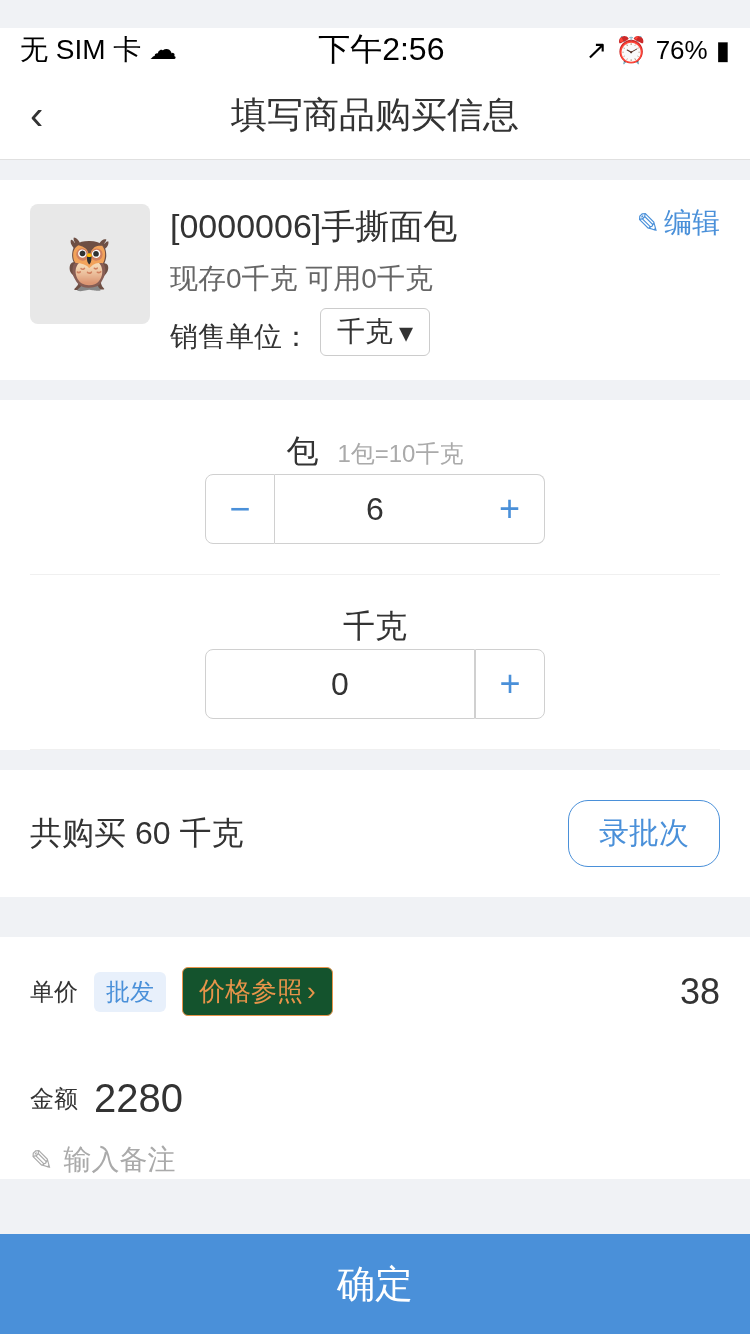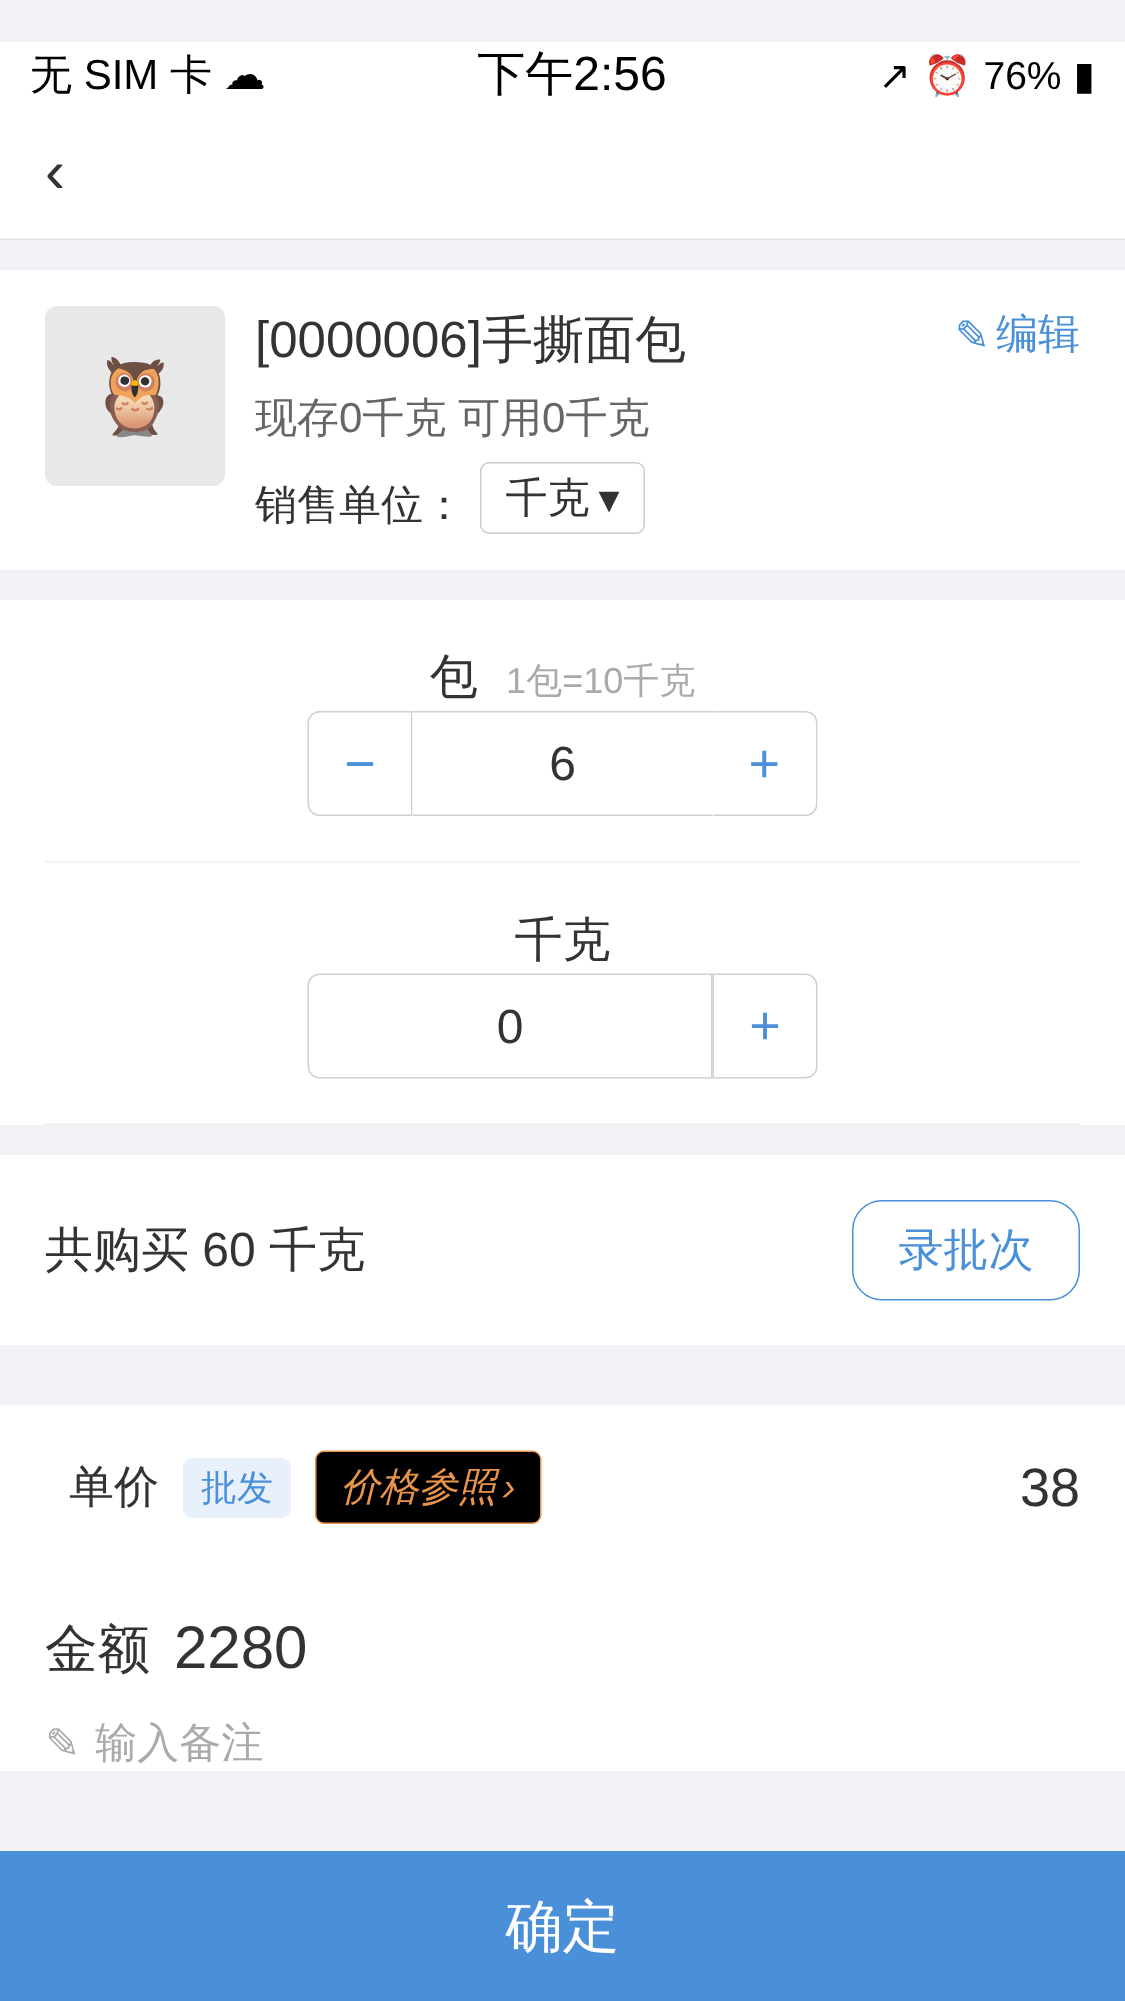--- a/index.html
+++ b/index.html
@@ -219,58 +219,56 @@
       background: #fff;
       padding: 30px;
       margin-top: 20px;
     }
     .price-row {
       display: flex;
       align-items: center;
       gap: 16px;
     }
     .price-label {
-      font-size: 30px;
-      color: #333;
-      margin-left: 16px;
+      font-size: 24px;
+      color: #333;
     }
     .batch-tag {
       background: #e8f0fb;
       color: #4a90d9;
       font-size: 24px;
       padding: 4px 12px;
       border-radius: 6px;
     }
     .price-ref-btn {
       border: 1px solid #e8944a;
       border-radius: 6px;
       padding: 6px 16px;
       font-size: 26px;
       color: #e8944a;
-      background: #000000;
+      background: #14532d;
       display: flex;
       align-items: center;
       gap: 4px;
       cursor: pointer;
-      font-style: italic;
     }
     .price-value {
       margin-left: auto;
       font-size: 36px;
       color: #333;
       font-weight: 500;
     }
     .amount-row {
       display: flex;
       align-items: center;
       gap: 16px;
       margin-bottom: 20px;
     }
     .amount-label {
-      font-size: 35px;
+      font-size: 24px;
       color: #333;
     }
     .amount-value {
       font-size: 40px;
       color: #333;
       font-weight: 500;
     }
     .note-row {
       display: flex;
       align-items: center;
@@ -315,20 +313,21 @@
   <div class="status-right">
     <span>↗</span>
     <span>⏰</span>
     <span>76%</span>
     <span>▮</span>
   </div>
 </div>
 
 <div class="nav-bar">
   <div class="nav-back">‹</div>
+  <div class="nav-title">填写商品购买信息</div>
 </div>
 
 <div class="product-card">
   <div class="product-image">
     <span class="owl-icon">🦉</span>
   </div>
   <div class="product-info">
     <div class="product-header">
       <div class="product-name">[0000006]手撕面包</div>
       <div class="edit-btn">

